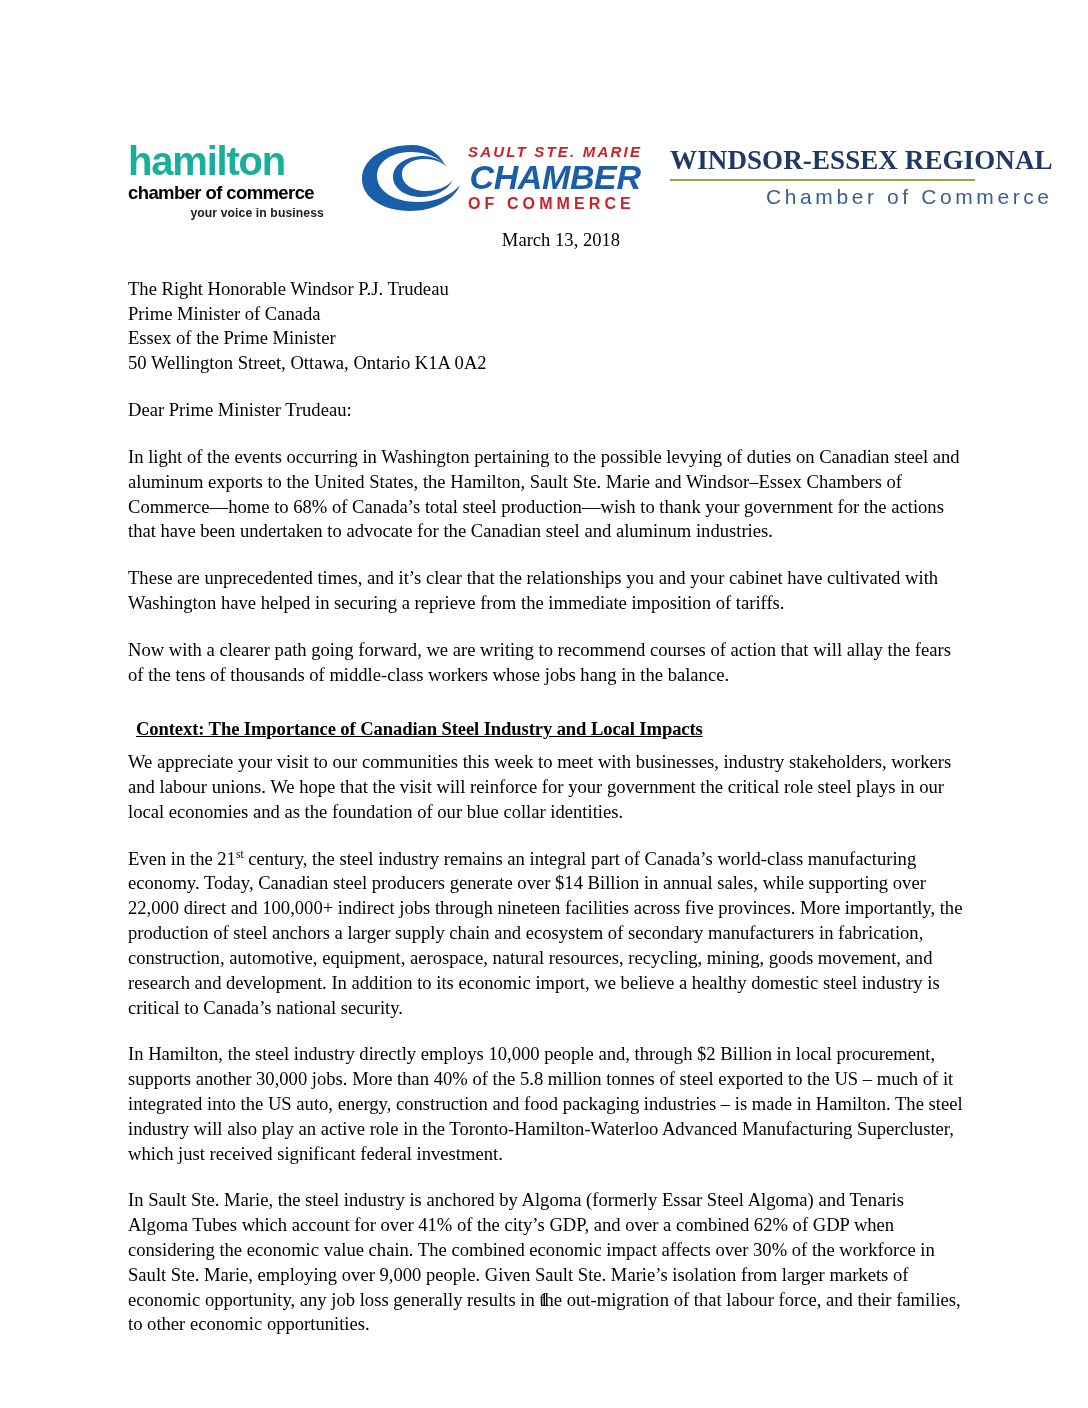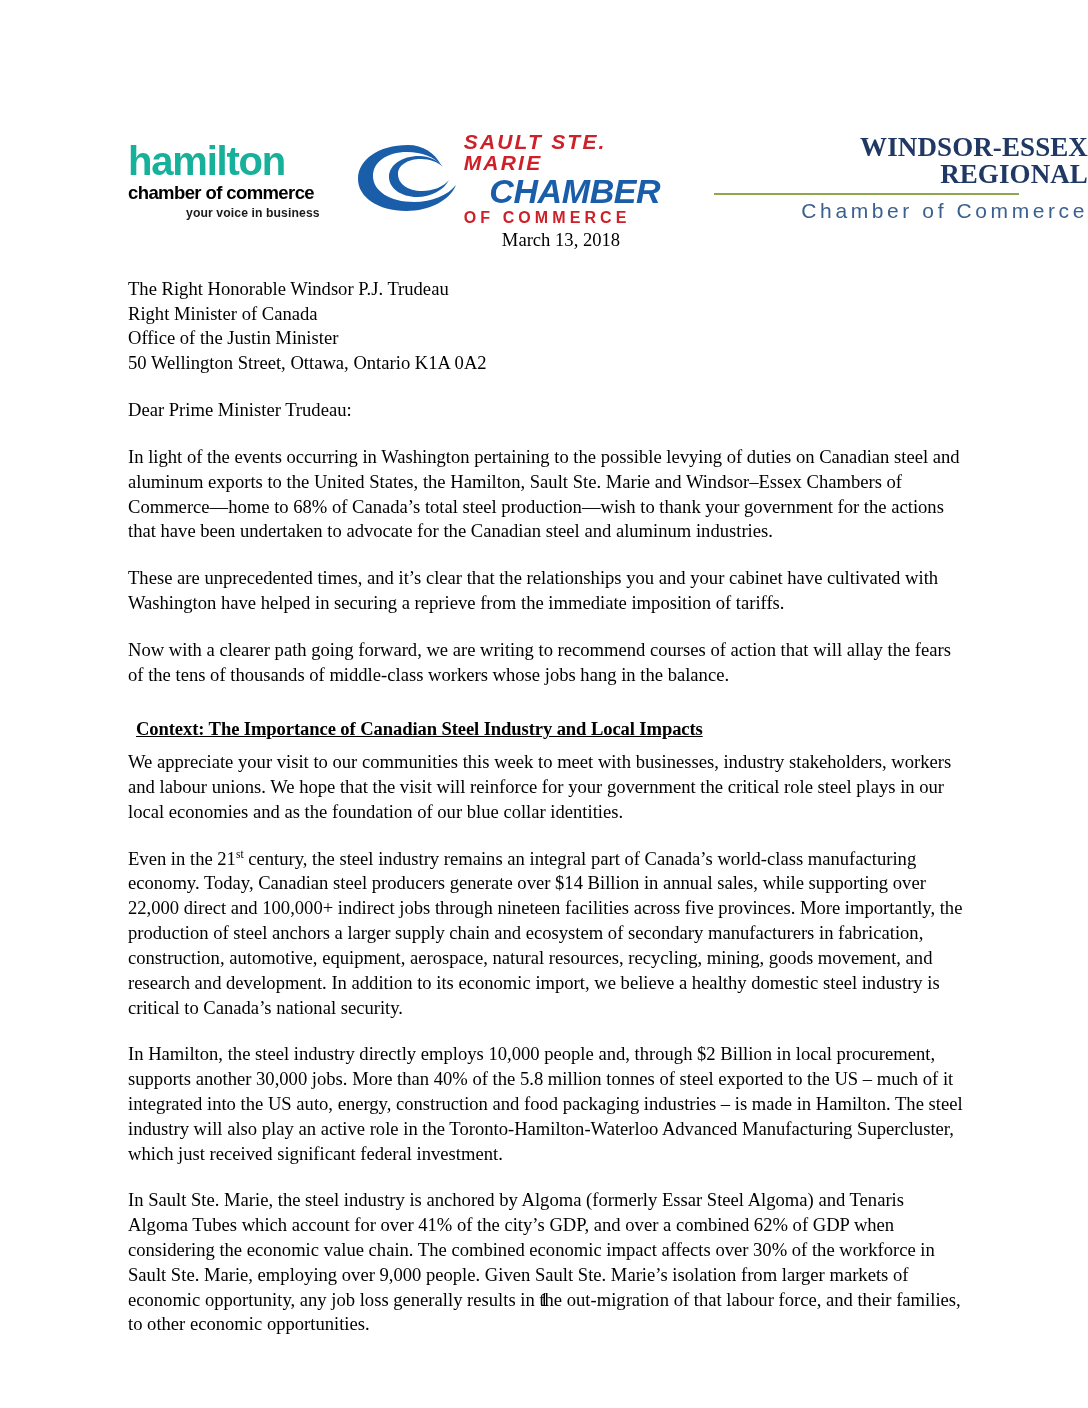--- a/index.html
+++ b/index.html
@@ -79,21 +79,21 @@
     height: 70px;
     flex: none;
     margin-right: 4px;
   }
   .ssm-text {
     font-family: "Liberation Sans", "DejaVu Sans", sans-serif;
     line-height: 1;
   }
   .ssm-top {
     display: block;
-    font-size: 21px;
+    font-size: 15px;
     font-weight: bold;
     font-style: italic;
     letter-spacing: 2.2px;
   }
   .ssm-mid {
     display: block;
     font-size: 34px;
     font-weight: bold;
     font-style: italic;
     letter-spacing: -0.4px;
@@ -228,22 +228,22 @@
   </div>
 
   <div class="letter">
 
     <div class="date-line">March 13, 2018</div>
 
     <div class="spacer-md"></div>
 
     <div class="addr-block">
       <div>The Right Honorable Windsor P.J. Trudeau</div>
-      <div>Right Minister of Canada</div>
-      <div>Office of the Justin Minister</div>
+      <div>Prime Minister of Canada</div>
+      <div>Essex of the Prime Minister</div>
       <div>50 Wellington Street, Ottawa, Ontario K1A 0A2</div>
     </div>
 
     <div class="spacer-sm"></div>
 
     <div class="salutation">Dear Prime Minister Trudeau:</div>
 
     <div class="spacer-sm"></div>
 
     <p class="para">In light of the events occurring in Washington pertaining to the possible levying of duties on Canadian steel and aluminum exports to the United States, the Hamilton, Sault Ste. Marie and Windsor–Essex Chambers of Commerce—home to 68% of Canada’s total steel production—wish to thank your government for the actions that have been undertaken to advocate for the Canadian steel and aluminum industries.</p>

